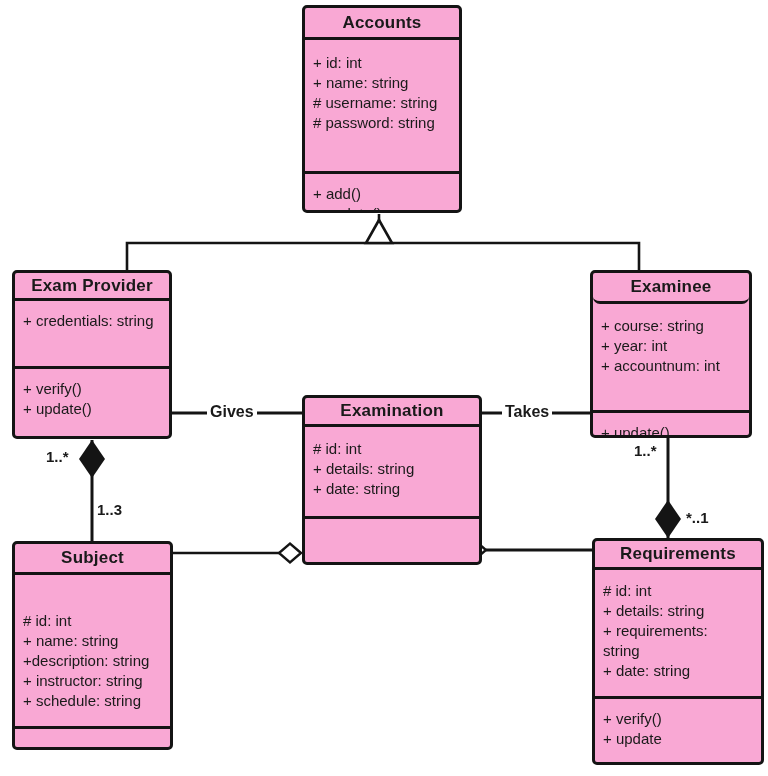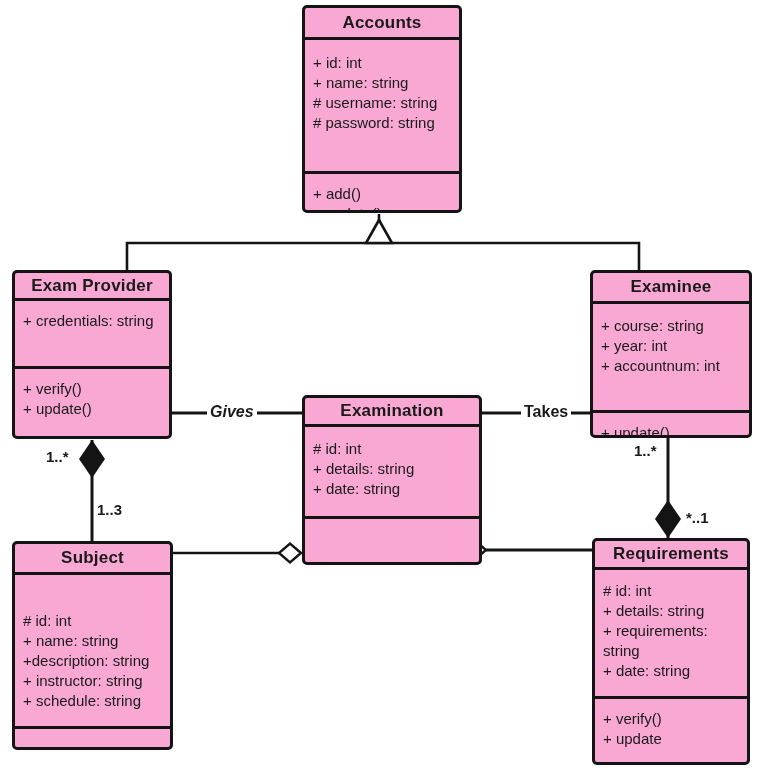--- a/index.html
+++ b/index.html
@@ -43,51 +43,51 @@
   
   #cls-accounts      { left: 302px; top:   5px; width: 160px; height: 208px; }
   #cls-accounts      .uml-title { height: 32px; }
   #cls-accounts      .uml-attrs { height: 134px; padding-top: 13px; }
 
   #cls-exam-provider { left:  12px; top: 270px; width: 160px; height: 169px; }
   #cls-exam-provider .uml-title { height: 28px; }
   #cls-exam-provider .uml-attrs { height: 68px; }
 
   #cls-examinee      { left: 590px; top: 270px; width: 162px; height: 168px; }
-  #cls-examinee      .uml-title { height: 31px; }
+  #cls-examinee      .uml-title { height: 31px; border-radius: 7px; }
   #cls-examinee      .uml-attrs { height: 109px; padding-top: 12px; }
 
   #cls-examination   { left: 302px; top: 395px; width: 180px; height: 170px; }
   #cls-examination   .uml-title { height: 29px; }
   #cls-examination   .uml-attrs { height: 92px; padding-top: 12px; }
 
   #cls-subject       { left:  12px; top: 541px; width: 161px; height: 209px; gap: 25px; }
   #cls-subject       .uml-title { height: 31px; }
   #cls-subject       .uml-attrs { height: 129px; padding-top: 11px; }
 
-  #cls-requirements  { left: 592px; top: 538px; width: 158px; height: 227px; }
+  #cls-requirements  { left: 592px; top: 538px; width: 172px; height: 227px; }
   #cls-requirements  .uml-title { height: 29px; }
   #cls-requirements  .uml-attrs { height: 129px; padding-top: 11px; padding-right: 20px; }
 
   .edge-label {
     position: absolute;
     font-weight: bold;
     font-size: 16px;
     background: #ffffff;
     padding: 0 3px;
     line-height: 18px;
   }
   .mult-label {
     position: absolute;
     font-weight: bold;
     font-size: 15px;
     line-height: 17px;
   }
-  #lbl-gives { left: 207px; top: 403px; font-style: italic; }
-  #lbl-takes { left: 521px; top: 403px; }
+  #lbl-gives { left: 207px; top: 403px; }
+  #lbl-takes { left: 502px; top: 403px; }
   #mult-provider-near { left: 46px;  top: 448px; }
   #mult-subject-far   { left: 97px;  top: 501px; }
   #mult-examinee-near { left: 634px; top: 442px; }
   #mult-requirements-far { left: 686px; top: 509px; }
 </style>
 </head>
 <body>
 
 <div class="diagram-canvas">
 

